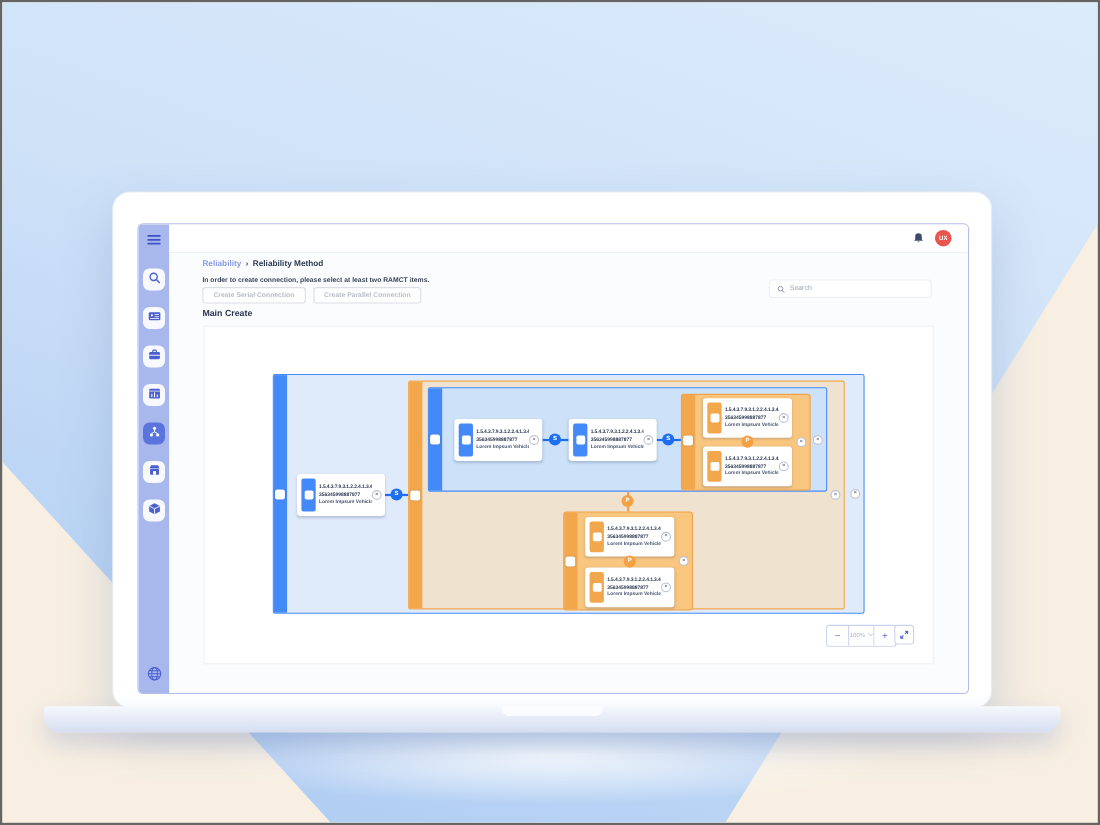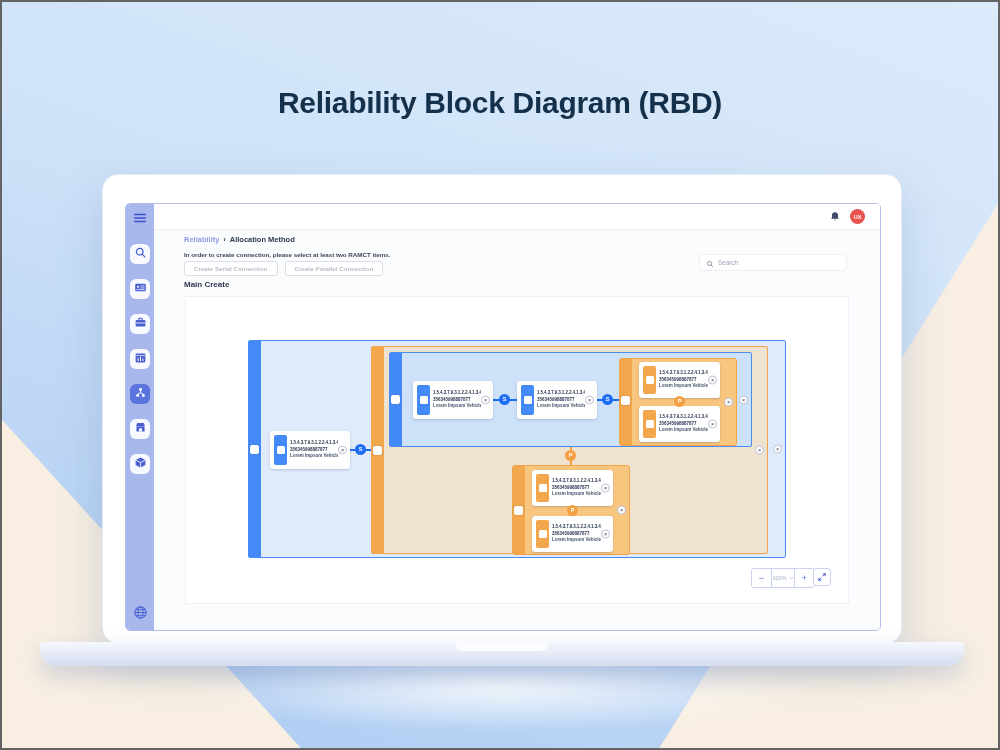--- a/index.html
+++ b/index.html
@@ -129,21 +129,20 @@
     border:1px solid #c9d2ef; border-radius:3px; display:flex; align-items:center;
     justify-content:center; cursor:pointer; }
 </style>
 </head>
 <body>
 
 <div class="stage">
   <div class="bg-blue"></div>
   <div class="bg-glow"></div>
 
-  <h1 class="title">Reliability Block Diagram (RBD)</h1>
 
   <div class="screen">
     <div class="app">
 
       <aside class="sidebar">
         <button class="burger">
           <svg viewBox="0 0 16 16" width="16" height="14">
               <path d="M2 4h12M2 8h12M2 12h12" stroke="#3f51c9" stroke-width="1.9" stroke-linecap="round"></path>
             </svg>
         </button>
@@ -212,21 +211,21 @@
                 <path d="M6.6 12.2a1.5 1.5 0 002.8 0z" fill="#3c4a6b"></path>
               </svg>
           </button>
           <button class="avatar">UX</button>
         </header>
 
         <div class="content">
           <div class="breadcrumb">
             <span class="bc-parent">Reliability</span>
             <span class="bc-sep">›</span>
-            <span class="bc-current">Allocation Method</span>
+            <span class="bc-current">Reliability Method</span>
           </div>
           <div class="instruction">In order to create connection, please select at least two RAMCT items.</div>
 
           <div class="btnrow">
             <button class="ghost-btn">Create Serial Connection</button>
             <button class="ghost-btn">Create Parallel Connection</button>
           </div>
 
           <div class="search">
             <span><svg viewBox="0 0 16 16" width="8" height="8">

